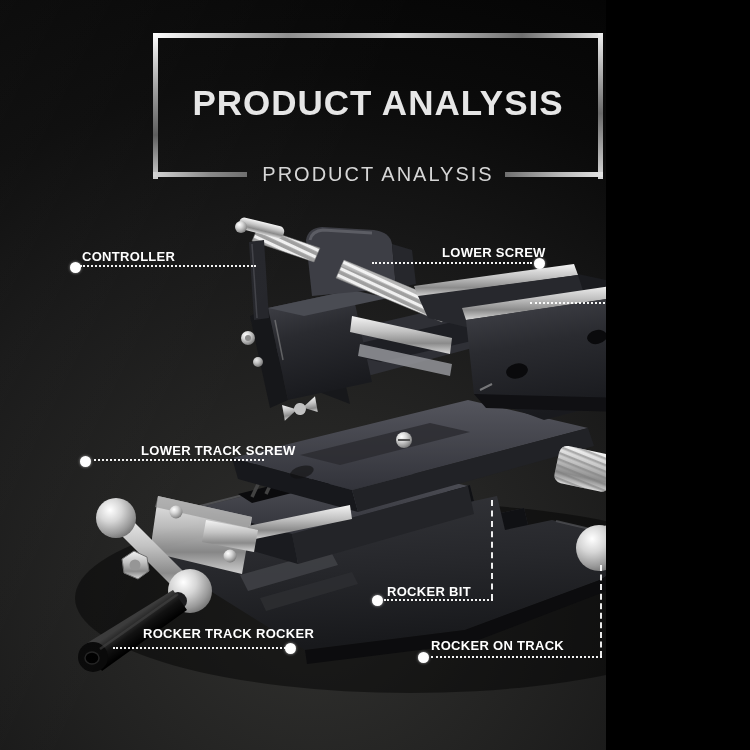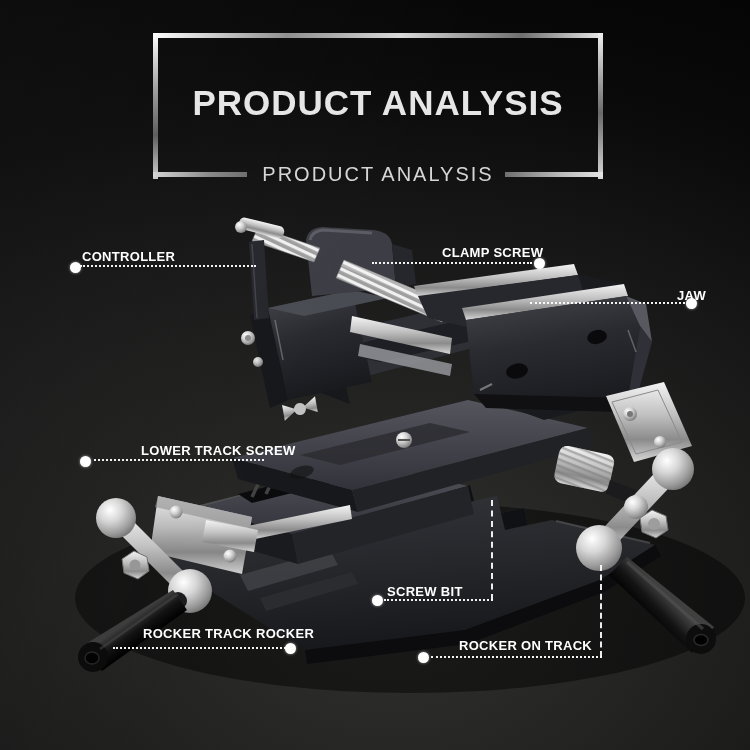--- a/index.html
+++ b/index.html
@@ -1,17 +1,17 @@
 <!DOCTYPE html>
 <html><head>
 <meta charset="utf-8">
 <style>
   html,body{margin:0;padding:0;background:#000;}
   .stage{
-    position:relative;width:750px;height:750px;overflow:hidden;
+    position:relative;width:606px;height:750px;overflow:hidden;
     font-family:"Liberation Sans",sans-serif;
     background:
       radial-gradient(120% 90% at 52% 80%, #31312f 0%, #242423 28%, #171717 55%, #0a0a0a 78%, #040404 100%);
   }
   .sheen{position:absolute;inset:0;background:linear-gradient(115deg,rgba(255,255,255,0.035) 0%,rgba(255,255,255,0) 45%);pointer-events:none;}
   
   .fe{position:absolute;}
   .fe-top{left:153px;top:33px;width:450px;height:5px;background:linear-gradient(90deg,#fdfdfd,#8f8f8f 30%,#d9d9d9 55%,#6f6f6f 82%,#eaeaea);}
   .fe-left{left:153px;top:33px;width:5px;height:146px;background:linear-gradient(180deg,#ffffff,#9c9c9c 40%,#5e5e5e 70%,#cfcfcf);}
   .fe-right{left:598px;top:33px;width:5px;height:146px;background:linear-gradient(180deg,#efefef,#6a6a6a 55%,#d8d8d8);}
@@ -239,50 +239,50 @@
   <div class="page-title">PRODUCT ANALYSIS</div>
   <div class="page-subtitle">PRODUCT ANALYSIS</div>
 
   <div>
     <span class="co-label" style="left:82px;top:249px;">CONTROLLER</span>
     <span class="co-dot" style="left:70px;top:262px;"></span>
     <span class="co-hline" style="left:80px;top:265px;width:176px;"></span>
   </div>
 
   <div>
-    <span class="co-label" style="left:442px;top:245px;">CLAMP SCREW</span>
+    <span class="co-label" style="left:442px;top:245px;">LOWER SCREW</span>
     <span class="co-hline" style="left:372px;top:262px;width:160px;"></span>
     <span class="co-dot" style="left:534px;top:258px;"></span>
   </div>
 
   <div>
     <span class="co-label" style="left:646px;top:288px;margin-left:31px;">JAW</span>
     <span class="co-hline" style="left:530px;top:302px;width:155px;"></span>
     <span class="co-dot" style="left:686px;top:298px;"></span>
   </div>
 
   <div>
     <span class="co-label" style="left:95px;top:443px;padding-left:46px;">LOWER TRACK SCREW</span>
     <span class="co-dot" style="left:80px;top:456px;"></span>
     <span class="co-hline" style="left:94px;top:459px;width:170px;"></span>
   </div>
 
   <div>
-    <span class="co-label" style="left:387px;top:584px;">SCREW BIT</span>
+    <span class="co-label" style="left:387px;top:584px;">ROCKER BIT</span>
     <span class="co-dot" style="left:372px;top:595px;"></span>
     <span class="co-hline" style="left:384px;top:599px;width:109px;"></span>
     <span class="co-vline" style="left:491px;top:500px;height:100px;"></span>
   </div>
 
   <div>
     <span class="co-label" style="left:143px;top:626px;">ROCKER TRACK ROCKER</span>
     <span class="co-hline" style="left:113px;top:647px;width:173px;"></span>
     <span class="co-dot" style="left:285px;top:643px;"></span>
   </div>
 
   <div>
-    <span class="co-label" style="left:431px;top:638px;margin-left:28px;">ROCKER ON TRACK</span>
+    <span class="co-label" style="left:431px;top:638px;">ROCKER ON TRACK</span>
     <span class="co-dot" style="left:418px;top:652px;"></span>
     <span class="co-hline" style="left:431px;top:656px;width:171px;"></span>
     <span class="co-vline" style="left:600px;top:565px;height:92px;"></span>
   </div>
 
 </div>
 
 </body></html>

